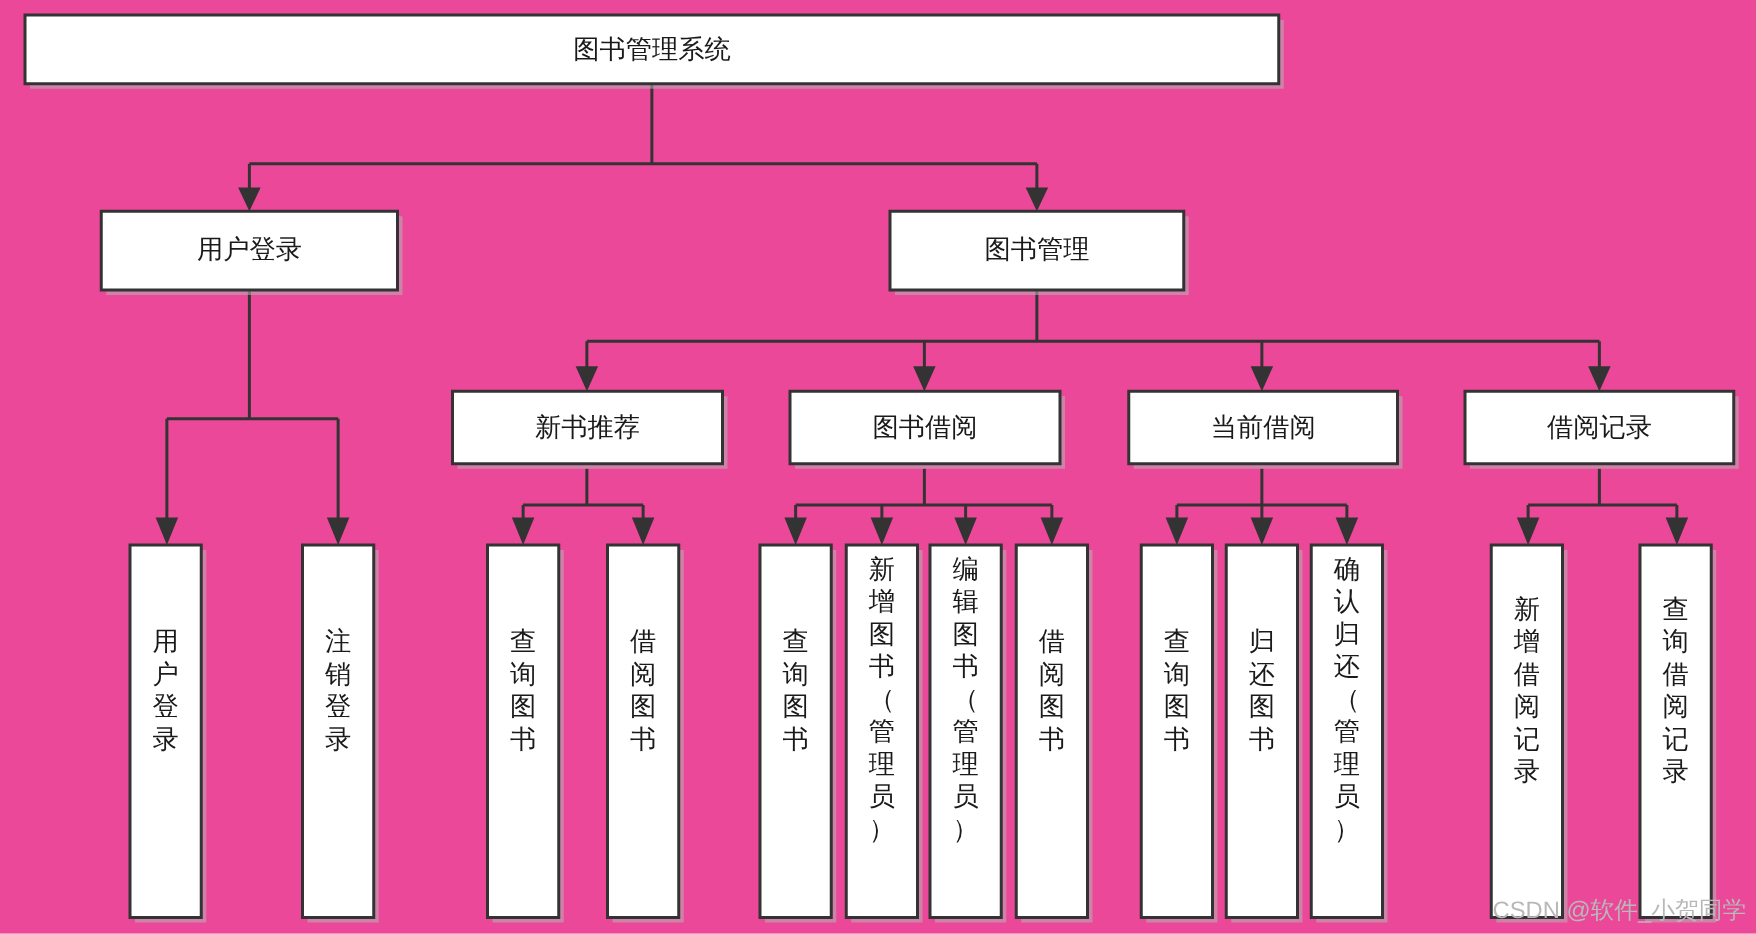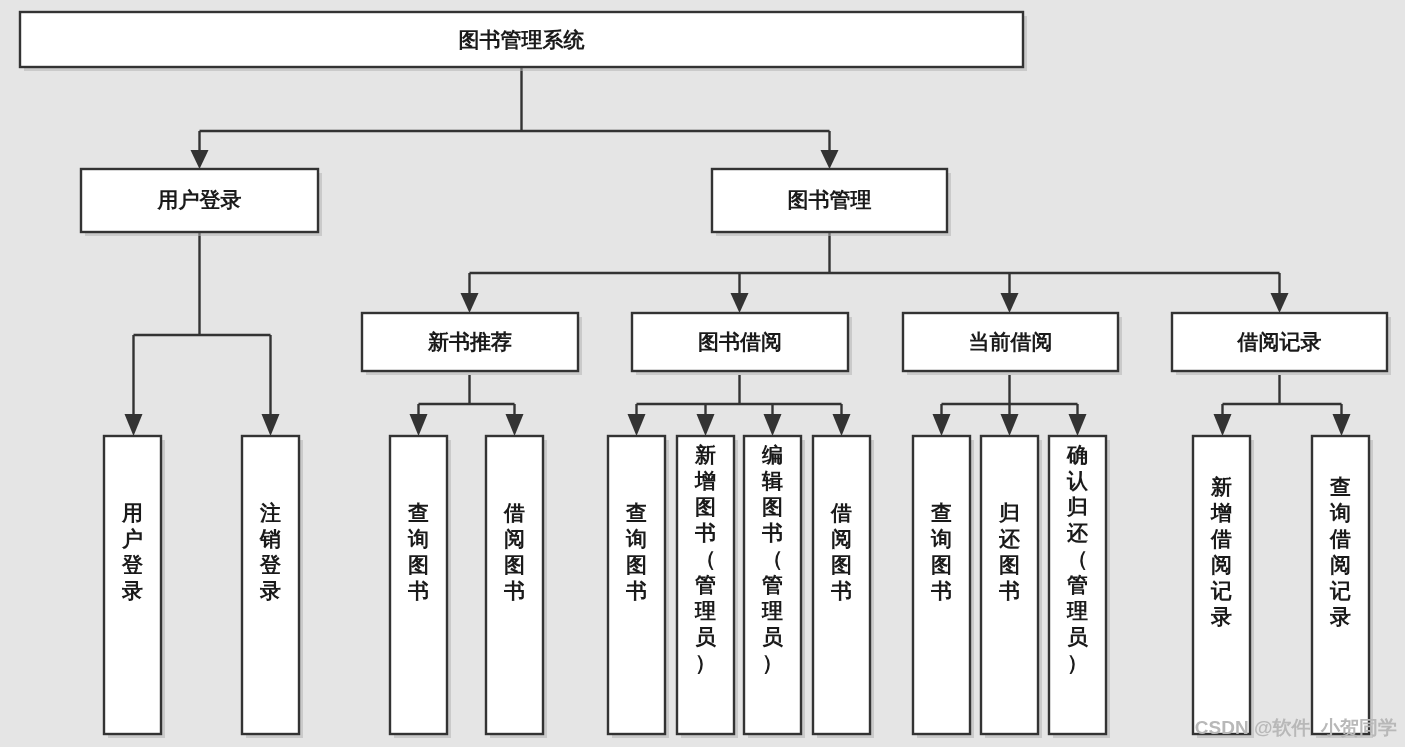--- a/index.html
+++ b/index.html
@@ -11,22 +11,21 @@
   body {
     width: 1405px;
     height: 747px;
     overflow: hidden;
     font-family: "Liberation Sans", "DejaVu Sans", sans-serif;
   }
   #diagram-root {
     position: relative;
     width: 1405px;
     height: 747px;
-    background: #e5e5e5;
-    font-weight: bold;
+    background: #ec4899;
   }
   svg.diagram-canvas {
     position: absolute;
     left: 0;
     top: 0;
     width: 1405px;
     height: 747px;
     display: block;
   }
   .node-box {

